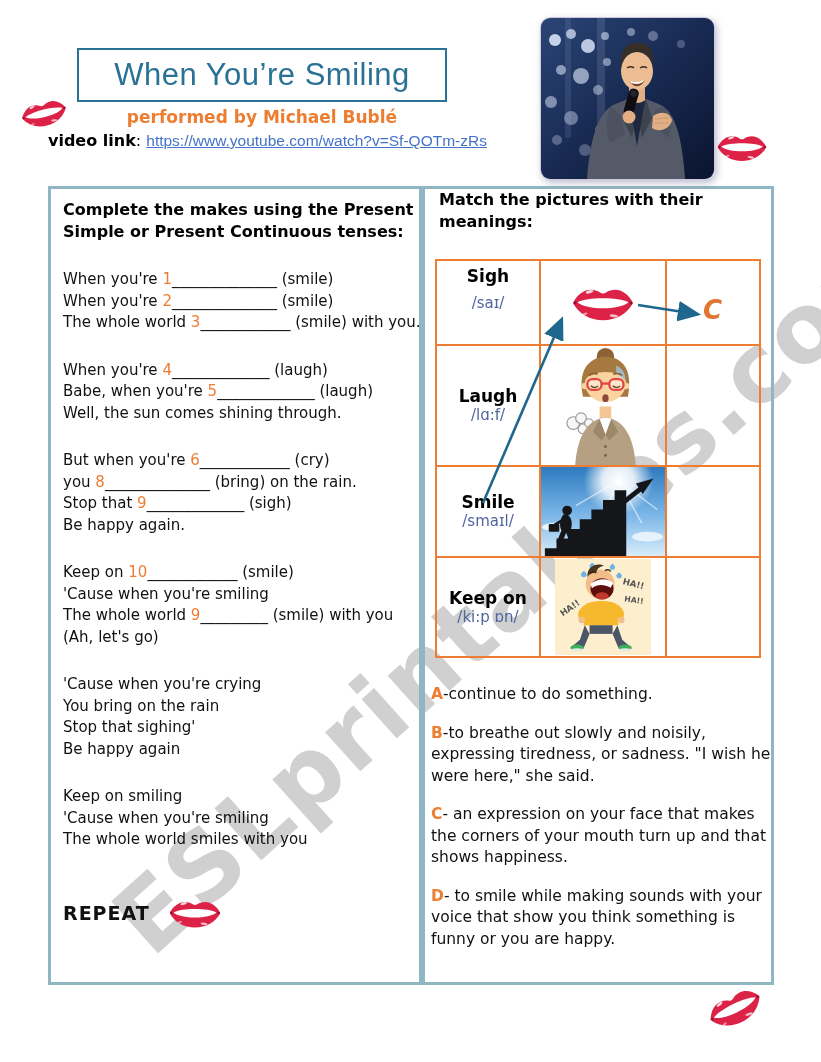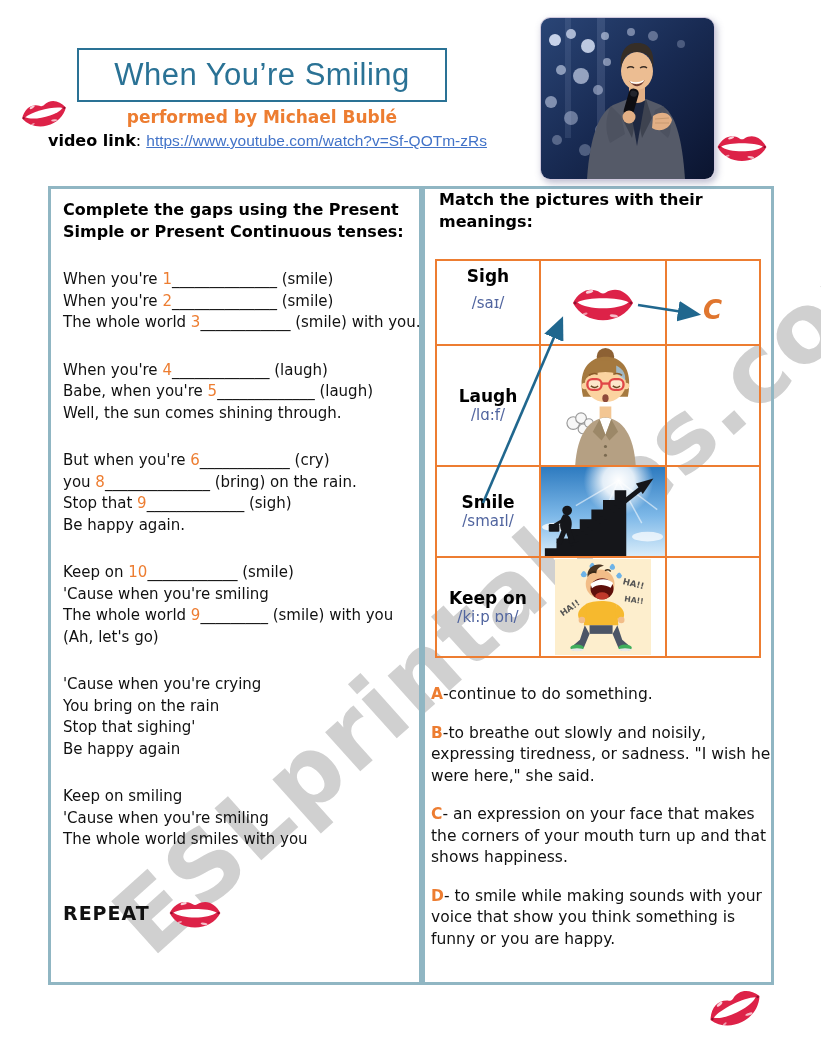--- a/index.html
+++ b/index.html
@@ -157,21 +157,21 @@
       <path d="M114,101 L128,100 M114,105 L128,105" stroke="#c79a70" stroke-width="1.2"></path>
     </svg>
   </div>
 
   <svg class="lips" id="lips-top-right" viewBox="0 0 100 62">
       <use href="#lips-shape"></use>
     </svg>
 
   <div class="panel" id="left-box">
     <div id="left-inner">
-      <div class="section-heading" id="left-heading">Complete the gaps using the Present Simple or Present Continuous tenses:</div>
+      <div class="section-heading" id="left-heading">Complete the makes using the Present Simple or Present Continuous tenses:</div>
       <div id="lyrics">
           <div class="stanza">
             <div class="lyric-line"><span>When you're </span><span class="num">1</span><span class="gap">______________</span><span> (smile)</span></div>
             <div class="lyric-line"><span>When you're </span><span class="num">2</span><span class="gap">______________</span><span> (smile)</span></div>
             <div class="lyric-line"><span>The whole world </span><span class="num">3</span><span class="gap">____________</span><span> (smile) with you.</span></div>
           </div>
           <div class="stanza">
             <div class="lyric-line"><span>When you're </span><span class="num">4</span><span class="gap">_____________</span><span> (laugh)</span></div>
             <div class="lyric-line"><span>Babe, when you're </span><span class="num">5</span><span class="gap">_____________</span><span> (laugh)</span></div>
             <div class="lyric-line"><span>Well, the sun comes shining through.</span></div>

